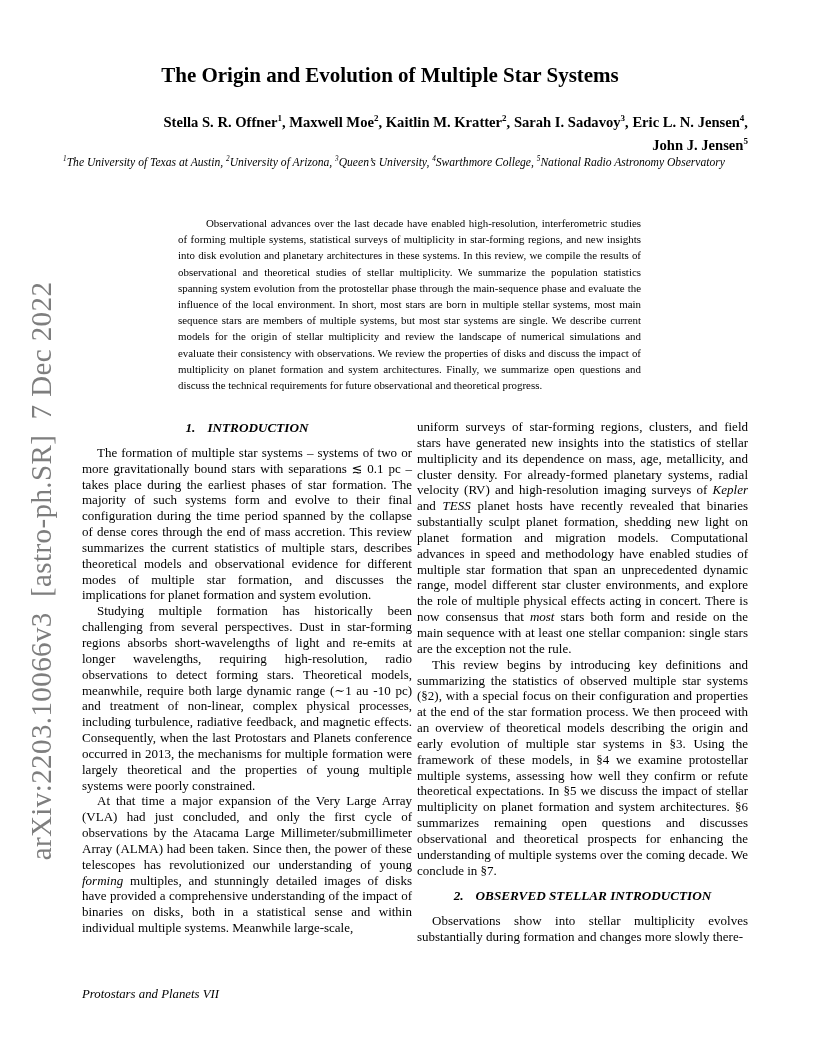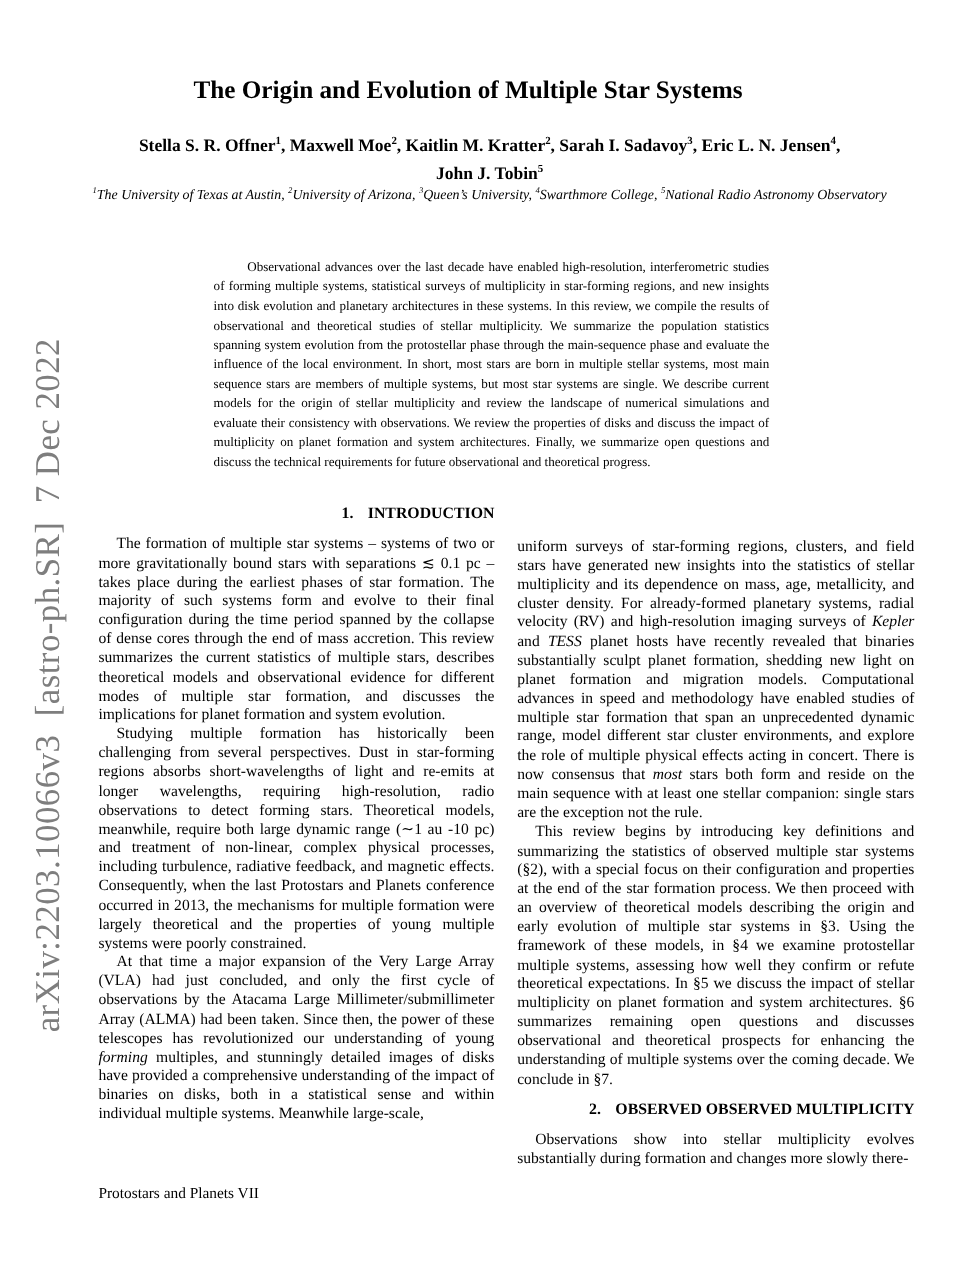--- a/index.html
+++ b/index.html
@@ -11,73 +11,73 @@
   .watermark {
     position:absolute; top:571px; left:41px;
     transform:translate(-50%,-50%) rotate(-90deg);
     font-size:29px; color:#7e7e7e; white-space:pre; letter-spacing:0.4px;
   }
   .title {
     position:absolute; top:63px; left:0; width:780px; text-align:center;
     font-size:21px; font-weight:700;
   }
   .authors {
-    position:absolute; top:111px; left:68px; width:680px; text-align:center;
+    position:absolute; top:111px; left:68px; width:680px; text-align:right;
     font-size:14.6px; font-weight:700; line-height:23px;
   }
   .affils {
-    position:absolute; top:155px; left:72px; width:672px; text-align:center;
+    position:absolute; top:155px; left:58px; width:672px; text-align:center;
     font-style:italic; font-size:11.6px; line-height:15.5px;
   }
   sup { font-size:62%; line-height:0; }
   .abstract {
     position:absolute; top:203px; left:166px; width:487px;
     text-align:justify; font-size:10.9px; line-height:16.2px;
   }
   .abstract p { margin:12px; text-indent:28px; }
   .col {
     position:absolute; top:419px; text-align:justify;
     font-size:13px; line-height:15.85px;
   }
   .col-left  { left:82px;  width:330px; }
-  .col-right { left:431px; width:331px;margin-top:28px; }
+  .col-right { left:417px; width:331px; }
   .para { margin:0; text-indent:15px; }
   .para.noindent { text-indent:0; }
-  .sec-heading { font-weight:700; font-size:13.2px; margin:10px 0 9px 0; text-align:right; text-indent:0; }
+  .sec-heading { font-weight:700; font-size:13.2px; margin:10px 0 9px 0; text-align:center; text-indent:0;font-style:italic; }
   .sec-heading:first-child { margin-top:1px; }
   .sec-num { display:inline-block; margin-right:12px; }
-  .footer { position:absolute; top:987px; left:82px; font-size:12.8px; }
+  .footer { position:absolute; top:987px; left:82px; font-size:12.8px;font-style:italic; }
   i { font-style:italic; }
 </style>
 </head>
 <body>
 
 <div class="page">
   <div class="watermark">arXiv:2203.10066v3  [astro-ph.SR]  7 Dec 2022</div>
 
   <div class="title">The Origin and Evolution of Multiple Star Systems</div>
 
   <div class="authors">
       <div><span>Stella S. R. Offner</span><sup>1</sup>, <span>Maxwell Moe</span><sup>2</sup>, <span>Kaitlin M. Kratter</span><sup>2</sup>, <span>Sarah I. Sadavoy</span><sup>3</sup>, <span>Eric L. N. Jensen</span><sup>4</sup>,</div>
-      <div><span>John J. Tobin</span><sup>5</sup></div>
+      <div><span>John J. Jensen</span><sup>5</sup></div>
     </div>
 
   <div class="affils"><sup>1</sup><span>The University of Texas at Austin, </span><sup>2</sup><span>University of Arizona, </span><sup>3</sup><span>Queen’s University, </span><sup>4</sup><span>Swarthmore College, </span><sup>5</sup><span>National Radio Astronomy Observatory</span></div>
 
   <div class="abstract">
     <p>Observational advances over the last decade have enabled high-resolution, interferometric studies of forming multiple systems, statistical surveys of multiplicity in star-forming regions, and new insights into disk evolution and planetary architectures in these systems. In this review, we compile the results of observational and theoretical studies of stellar multiplicity. We summarize the population statistics spanning system evolution from the protostellar phase through the main-sequence phase and evaluate the influence of the local environment. In short, most stars are born in multiple stellar systems, most main sequence stars are members of multiple systems, but most star systems are single. We describe current models for the origin of stellar multiplicity and review the landscape of numerical simulations and evaluate their consistency with observations. We review the properties of disks and discuss the impact of multiplicity on planet formation and system architectures. Finally, we summarize open questions and discuss the technical requirements for future observational and theoretical progress.</p>
   </div>
 
   <div class="col col-left">
       <div class="sec-heading"><span class="sec-num">1.</span><span>INTRODUCTION</span></div>
       <p class="para"><span>The formation of multiple star systems – systems of two or more gravitationally bound stars with separations ≲ 0.1 pc – takes place during the earliest phases of star formation. The majority of such systems form and evolve to their final configuration during the time period spanned by the collapse of dense cores through the end of mass accretion. This review summarizes the current statistics of multiple stars, describes theoretical models and observational evidence for different modes of multiple star formation, and discusses the implications for planet formation and system evolution.</span></p>
       <p class="para"><span>Studying multiple formation has historically been challenging from several perspectives. Dust in star-forming regions absorbs short-wavelengths of light and re-emits at longer wavelengths, requiring high-resolution, radio observations to detect forming stars. Theoretical models, meanwhile, require both large dynamic range (∼1 au -10 pc) and treatment of non-linear, complex physical processes, including turbulence, radiative feedback, and magnetic effects. Consequently, when the last Protostars and Planets conference occurred in 2013, the mechanisms for multiple formation were largely theoretical and the properties of young multiple systems were poorly constrained.</span></p>
       <p class="para"><span>At that time a major expansion of the Very Large Array (VLA) had just concluded, and only the first cycle of observations by the Atacama Large Millimeter/submillimeter Array (ALMA) had been taken. Since then, the power of these telescopes has revolutionized our understanding of young </span><i>forming</i><span> multiples, and stunningly detailed images of disks have provided a comprehensive understanding of the impact of binaries on disks, both in a statistical sense and within individual multiple systems. Meanwhile large-scale,</span></p>
     </div>
   <div class="col col-right">
       <p class="para noindent"><span>uniform surveys of star-forming regions, clusters, and field stars have generated new insights into the statistics of stellar multiplicity and its dependence on mass, age, metallicity, and cluster density. For already-formed planetary systems, radial velocity (RV) and high-resolution imaging surveys of </span><i>Kepler</i><span> and </span><i>TESS</i><span> planet hosts have recently revealed that binaries substantially sculpt planet formation, shedding new light on planet formation and migration models. Computational advances in speed and methodology have enabled studies of multiple star formation that span an unprecedented dynamic range, model different star cluster environments, and explore the role of multiple physical effects acting in concert. There is now consensus that </span><i>most</i><span> stars both form and reside on the main sequence with at least one stellar companion: single stars are the exception not the rule.</span></p>
       <p class="para"><span>This review begins by introducing key definitions and summarizing the statistics of observed multiple star systems (§2), with a special focus on their configuration and properties at the end of the star formation process. We then proceed with an overview of theoretical models describing the origin and early evolution of multiple star systems in §3. Using the framework of these models, in §4 we examine protostellar multiple systems, assessing how well they confirm or refute theoretical expectations. In §5 we discuss the impact of stellar multiplicity on planet formation and system architectures. §6 summarizes remaining open questions and discusses observational and theoretical prospects for enhancing the understanding of multiple systems over the coming decade. We conclude in §7.</span></p>
-      <div class="sec-heading"><span class="sec-num">2.</span><span>OBSERVED OBSERVED MULTIPLICITY</span></div>
+      <div class="sec-heading"><span class="sec-num">2.</span><span>OBSERVED STELLAR INTRODUCTION</span></div>
       <p class="para"><span>Observations show into stellar multiplicity evolves substantially during formation and changes more slowly there-</span></p>
     </div>
 
   <div class="footer">Protostars and Planets VII</div>
 </div>
 
 </body></html>

